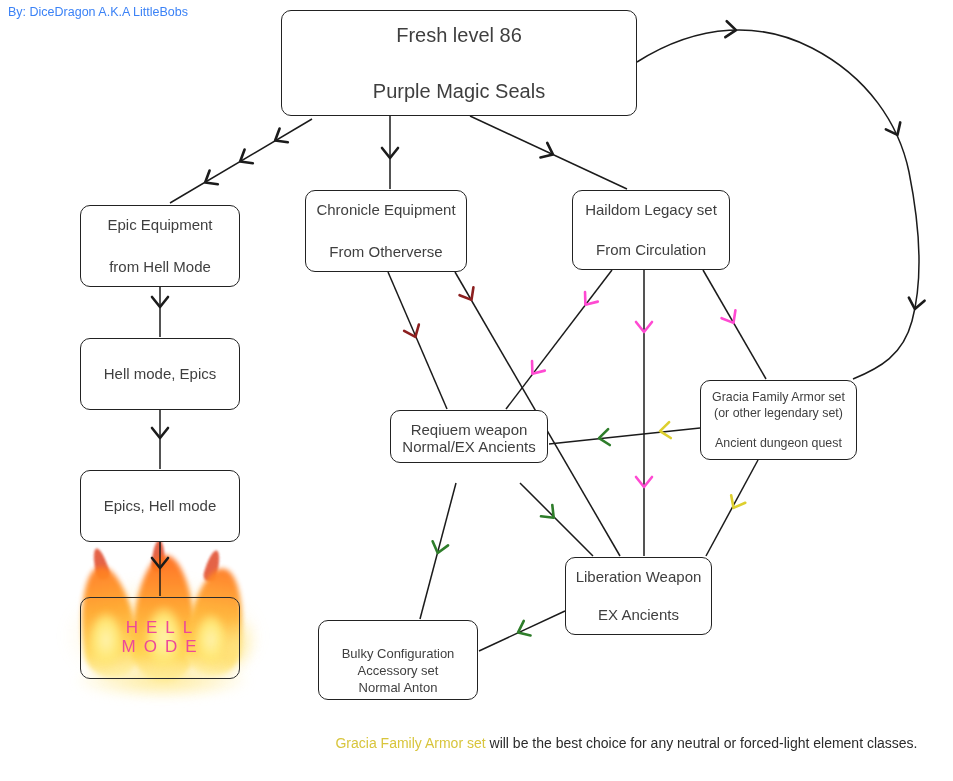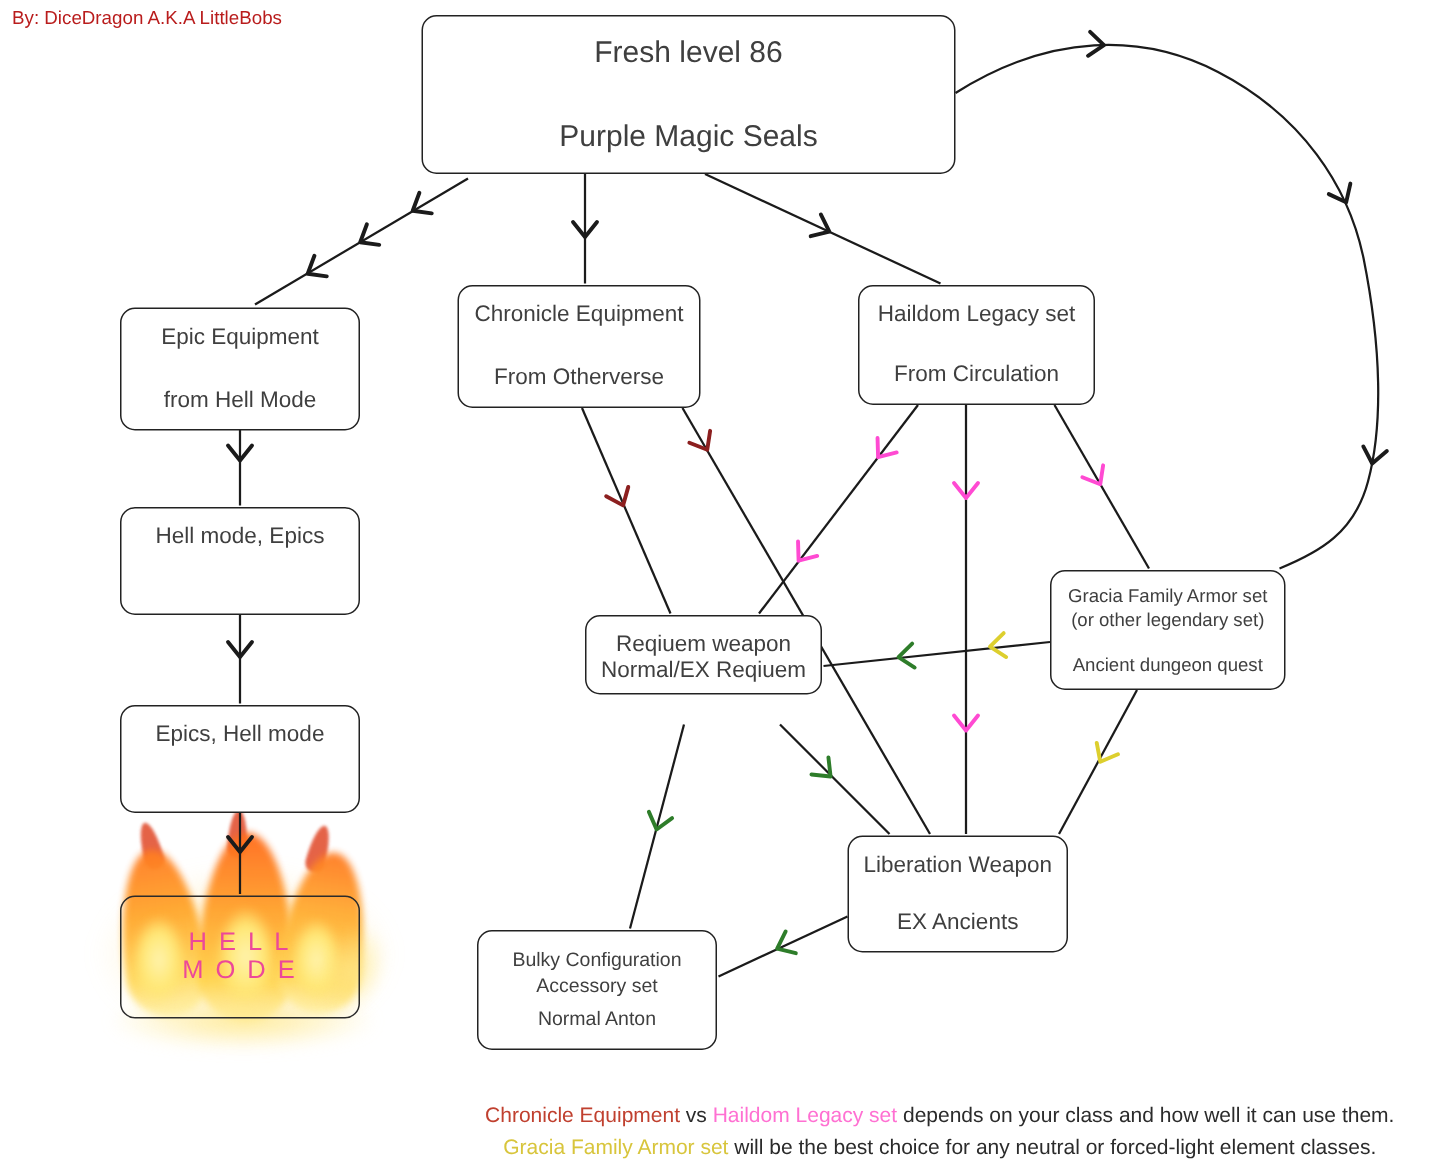--- a/index.html
+++ b/index.html
@@ -1,33 +1,33 @@
 <!DOCTYPE html>
 <html><head>
 <meta charset="utf-8">
 <style>
   *{margin:0;padding:0;box-sizing:border-box}
   html,body{background:#fff}
   body{font-family:"Liberation Sans",sans-serif;color:#3e3e3e}
   .stage{position:relative;width:953px;height:781px;background:#fff;overflow:hidden}
 
-  .credit{position:absolute;left:8px;top:5px;font-size:12.5px;color:#b91c1c;z-index:4}
+  .credit{position:absolute;left:8px;top:5px;font-size:12.5px;color:#3b82f6;z-index:4}
 
   svg.edges{position:absolute;left:0;top:0;z-index:2}
 
   .node{position:absolute;z-index:3;background:#fff;border:1.5px solid #222;border-radius:10px;
         display:flex;flex-direction:column;align-items:center;text-align:center;
         justify-content:space-between;padding:11px 6px;font-size:15px;line-height:1.1;color:#3f3f3f}
   .node .nl{width:100%}
-  .node.center{justify-content:flex-start}
+  .node.center{justify-content:center}
   .node.title-box{font-size:20px;padding:13px 20px}
   .node.stack{justify-content:flex-start;line-height:1.3}
   .node.stack .last{margin-top:auto}
   .node.s12{font-size:12.4px;padding:8px 4px}
-  .node.s13{font-size:13px;padding:11px 4px}
+  .node.s13{font-size:13px;padding:25px 4px}
   .node.hell{background:transparent;border-color:#2b2b2b;justify-content:center;
              font-size:17px;letter-spacing:8px;word-spacing:8px;color:#ec4899;padding-left:12px}
 
   
   .flames{position:absolute;left:64px;top:550px;width:200px;height:158px;z-index:1;pointer-events:none}
   .flame{position:absolute;display:block}
   .f-glow{left:0;top:28px;width:198px;height:116px;background:radial-gradient(closest-side,rgba(255,215,100,.55),rgba(255,215,100,0));filter:blur(7px)}
   .fbody{border-radius:50% 50% 48% 52% / 76% 76% 24% 24%;filter:blur(2.5px);opacity:.95}
   .b1{left:16px;top:16px;width:56px;height:112px;background:linear-gradient(180deg,#ff7a21 0%,#ffa62b 38%,#ffd95d 76%,#fff3b0 100%);transform:rotate(-8deg)}
   .b2{left:68px;top:5px;width:64px;height:126px;background:linear-gradient(180deg,#ff6a1a 0%,#ffa02b 40%,#ffd44f 78%,#fff0a8 100%);transform:rotate(1deg)}
@@ -138,38 +138,37 @@
     <div class="nl">From Otherverse</div>
   </div>
 
   <div class="node" style="left:572px;top:190px;width:158px;height:80px">
     <div class="nl">Haildom Legacy set</div>
     <div class="nl">From Circulation</div>
   </div>
 
   <div class="node" style="left:390px;top:410px;width:158px;height:53px">
     <div class="nl">Reqiuem weapon</div>
-    <div class="nl">Normal/EX Reqiuem</div>
+    <div class="nl">Normal/EX Ancients</div>
   </div>
 
   <div class="node stack s12" style="left:700px;top:380px;width:157px;height:80px">
     <div class="nl">Gracia Family Armor set</div>
     <div class="nl">(or other legendary set)</div>
     <div class="nl last">Ancient dungeon quest</div>
   </div>
 
   <div class="node" style="left:565px;top:557px;width:147px;height:78px">
     <div class="nl">Liberation Weapon</div>
     <div class="nl">EX Ancients</div>
   </div>
 
   <div class="node stack s13" style="left:318px;top:620px;width:160px;height:80px">
     <div class="nl">Bulky Configuration</div>
     <div class="nl">Accessory set</div>
     <div class="nl last">Normal Anton</div>
   </div>
 
   <div class="footnotes">
-    <div><span style="color: rgb(192, 64, 47);">Chronicle Equipment</span><span> vs </span><span style="color: rgb(255, 112, 210);">Haildom Legacy set</span><span> depends on your class and how well it can use them.</span></div>
     <div><span style="color: rgb(216, 197, 60);">Gracia Family Armor set</span><span> will be the best choice for any neutral or forced-light element classes.</span></div>
   </div>
 
 </div>
 
 </body></html>

